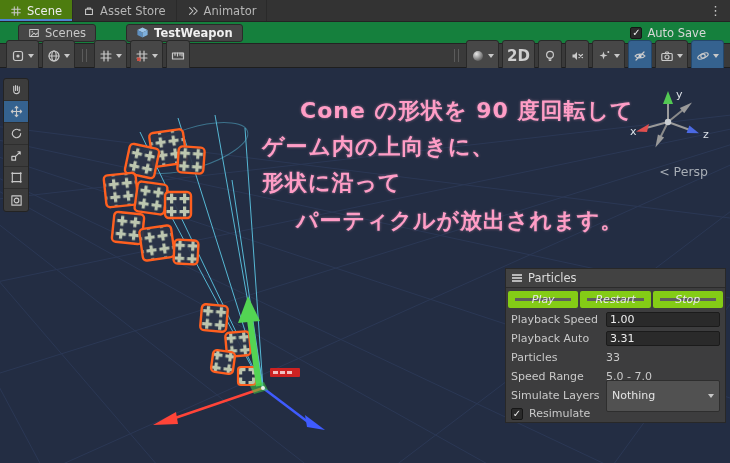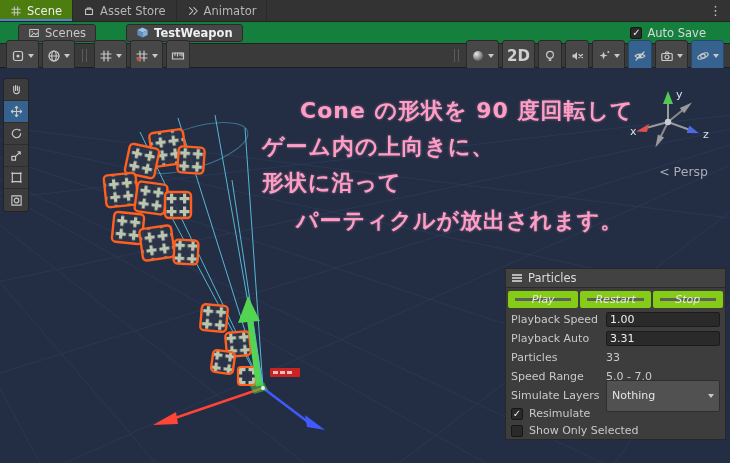--- a/index.html
+++ b/index.html
@@ -486,20 +486,16 @@
           <span class="pdrop">
             <span>Nothing</span>
             <span class="caret"></span>
           </span>
         </span>
       </div>
       <div class="crow">
         <span class="cbx">✓</span>
         <span>Resimulate</span>
       </div>
-      <div class="crow">
-        <span class="cbx"></span>
-        <span>Show Only Selected</span>
-      </div>
     </div>
 
   </div>
 </div>
 
 </body></html>

